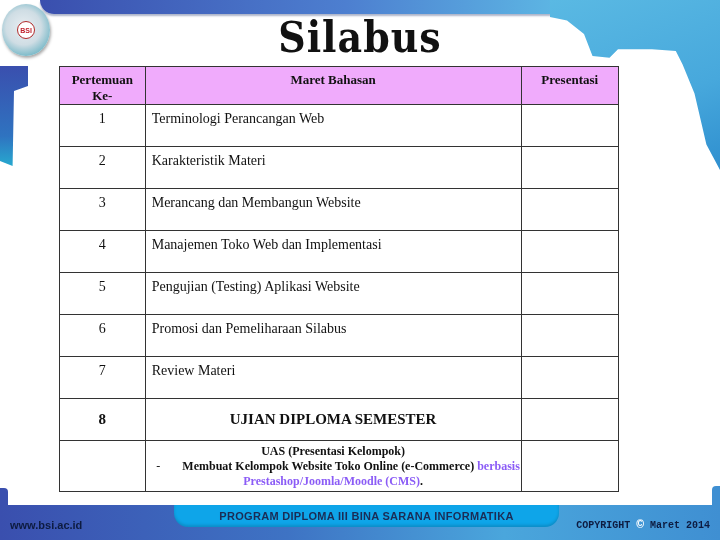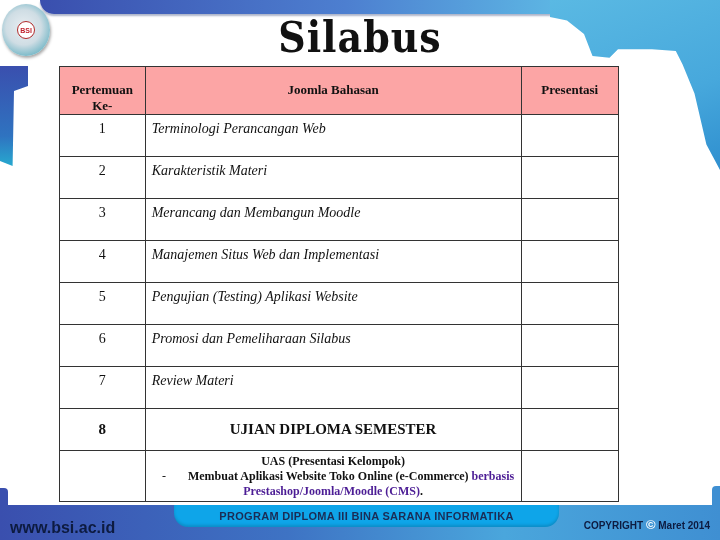--- a/index.html
+++ b/index.html
@@ -42,35 +42,35 @@
       letter-spacing: 1px; transform: scaleY(1.15);
     }
     table.syllabus {
       position: absolute; left: 59px; top: 66px; width: 560px;
       border-collapse: collapse; font-family: "Liberation Serif", serif; color: #111;
     }
     table.syllabus td, table.syllabus th {
       border: 1.5px solid #333; padding: 0; vertical-align: top;
     }
     table.syllabus th {
-      background: #fca5a5; font-weight: bold; font-size: 13px; height: 24px;
-      padding-top: 15px; box-sizing: border-box; line-height: 16px;
+      background: #f0abfc; font-weight: bold; font-size: 13px; height: 24px;
+      padding-top: 5px; box-sizing: border-box; line-height: 16px;
     }
     .col-no { width: 85px; text-align: center; }
     .col-topic { width: 378px; }
     .col-note { width: 97px; }
     tr.row td { height: 41px; font-size: 14px; }
     tr.row td.col-no { padding-top: 6px; box-sizing: border-box; }
-    tr.row td.col-topic { padding: 6px 0 0 6px; box-sizing: border-box; font-style: italic; }
+    tr.row td.col-topic { padding: 6px 0 0 6px; box-sizing: border-box; }
     tr.uts td { height: 41px; font-weight: bold; font-size: 15px; vertical-align: middle; text-align: center; }
     tr.uas td { height: 50px; }
     .uas-box { text-align: center; font-size: 12px; font-weight: bold; line-height: 15px; padding-top: 3px; }
     .uas-line { display: flex; justify-content: center; }
     .dash { width: 26px; text-align: left; padding-left: 10px; font-weight: normal; }
-    .red { color: #4c1d95; }
+    .red { color: #8b5cf6; }
     .bottom-band {
       position: absolute; left: 0; top: 505px; width: 720px; height: 35px;
       background: linear-gradient(90deg, #3a4fae 0%, #3e73c4 40%, #4aa6dc 70%, #3f8fd2 100%);
     }
     .bottom-left-nub {
       position: absolute; left: 0; top: 488px; width: 8px; height: 20px; background: #3a4fae;
       border-top-right-radius: 4px;
     }
     .bottom-right-nub {
       position: absolute; right: 0; top: 486px; width: 8px; height: 22px; background: #3f8fd2;
@@ -81,66 +81,66 @@
       background: #0ea5e9; border-bottom-left-radius: 14px; border-bottom-right-radius: 14px;
       box-shadow: inset 0 -2px 3px rgba(0,0,0,0.15);
       display: flex; align-items: center; justify-content: center;
     }
     .footer-text {
       font-family: "Liberation Sans", sans-serif; font-weight: bold; font-size: 11px; color: #1b2c55;
       letter-spacing: 0.3px;
     }
     .footer-left {
       position: absolute; left: 10px; top: 519px;
-      font-family: "Liberation Sans", sans-serif; font-weight: bold; font-size: 16px; color: #0d1b40;
+      font-family: "Liberation Sans", sans-serif; font-weight: bold; font-size: 11px; color: #0d1b40;
     }
     .footer-right {
       position: absolute; right: 10px; top: 517px;
-      font-family: Liberation Sans, sans-serif; font-weight: bold; font-size: 10px; color: #0d1b40;
+      font-family: Liberation Mono, monospace; font-weight: bold; font-size: 10px; color: #0d1b40;
     }
     .copy-sym { font-size: 13px; color: #fff; }
   </style>
 </head>
 <body>
 
 <div class="top-band"></div>
 <div class="top-right-wave"></div>
 <div class="left-bar"></div>
 
 <div class="logo">
   <div class="logo-inner">BSI</div>
 </div>
 
 <div class="title">Silabus</div>
 
 <table class="syllabus">
   <tbody>
       <tr>
     <th class="col-no">Pertemuan Ke-</th>
-    <th class="col-topic">Joomla Bahasan</th>
+    <th class="col-topic">Maret Bahasan</th>
     <th class="col-note">Presentasi</th>
   </tr>
   <tr class="row">
     <td class="col-no">1</td>
     <td class="col-topic">Terminologi Perancangan Web</td>
     <td class="col-note"></td>
   </tr>
   <tr class="row">
     <td class="col-no">2</td>
     <td class="col-topic">Karakteristik Materi</td>
     <td class="col-note"></td>
   </tr>
   <tr class="row">
     <td class="col-no">3</td>
-    <td class="col-topic">Merancang dan Membangun Moodle</td>
+    <td class="col-topic">Merancang dan Membangun Website</td>
     <td class="col-note"></td>
   </tr>
   <tr class="row">
     <td class="col-no">4</td>
-    <td class="col-topic">Manajemen Situs Web dan Implementasi</td>
+    <td class="col-topic">Manajemen Toko Web dan Implementasi</td>
     <td class="col-note"></td>
   </tr>
   <tr class="row">
     <td class="col-no">5</td>
     <td class="col-topic">Pengujian (Testing) Aplikasi Website</td>
     <td class="col-note"></td>
   </tr>
   <tr class="row">
     <td class="col-no">6</td>
     <td class="col-topic">Promosi dan Pemeliharaan Silabus</td>
@@ -157,21 +157,21 @@
     <td class="col-note"></td>
   </tr>
   <tr class="uas">
     <td class="col-no"></td>
     <td class="col-topic">
       <div class="uas-box">
         <div>UAS (Presentasi Kelompok)</div>
         <div class="uas-line">
           <span class="dash">-</span>
           <span>
-            <span>Membuat Aplikasi Website Toko Online  (e-Commerce) </span><span class="red">berbasis</span>
+            <span>Membuat Kelompok Website Toko Online  (e-Commerce) </span><span class="red">berbasis</span>
           </span>
         </div>
         <div>
           <span class="red">Prestashop/Joomla/Moodle (CMS)</span><span>.</span>
         </div>
       </div>
     </td>
     <td class="col-note"></td>
   </tr>
 </tbody>

